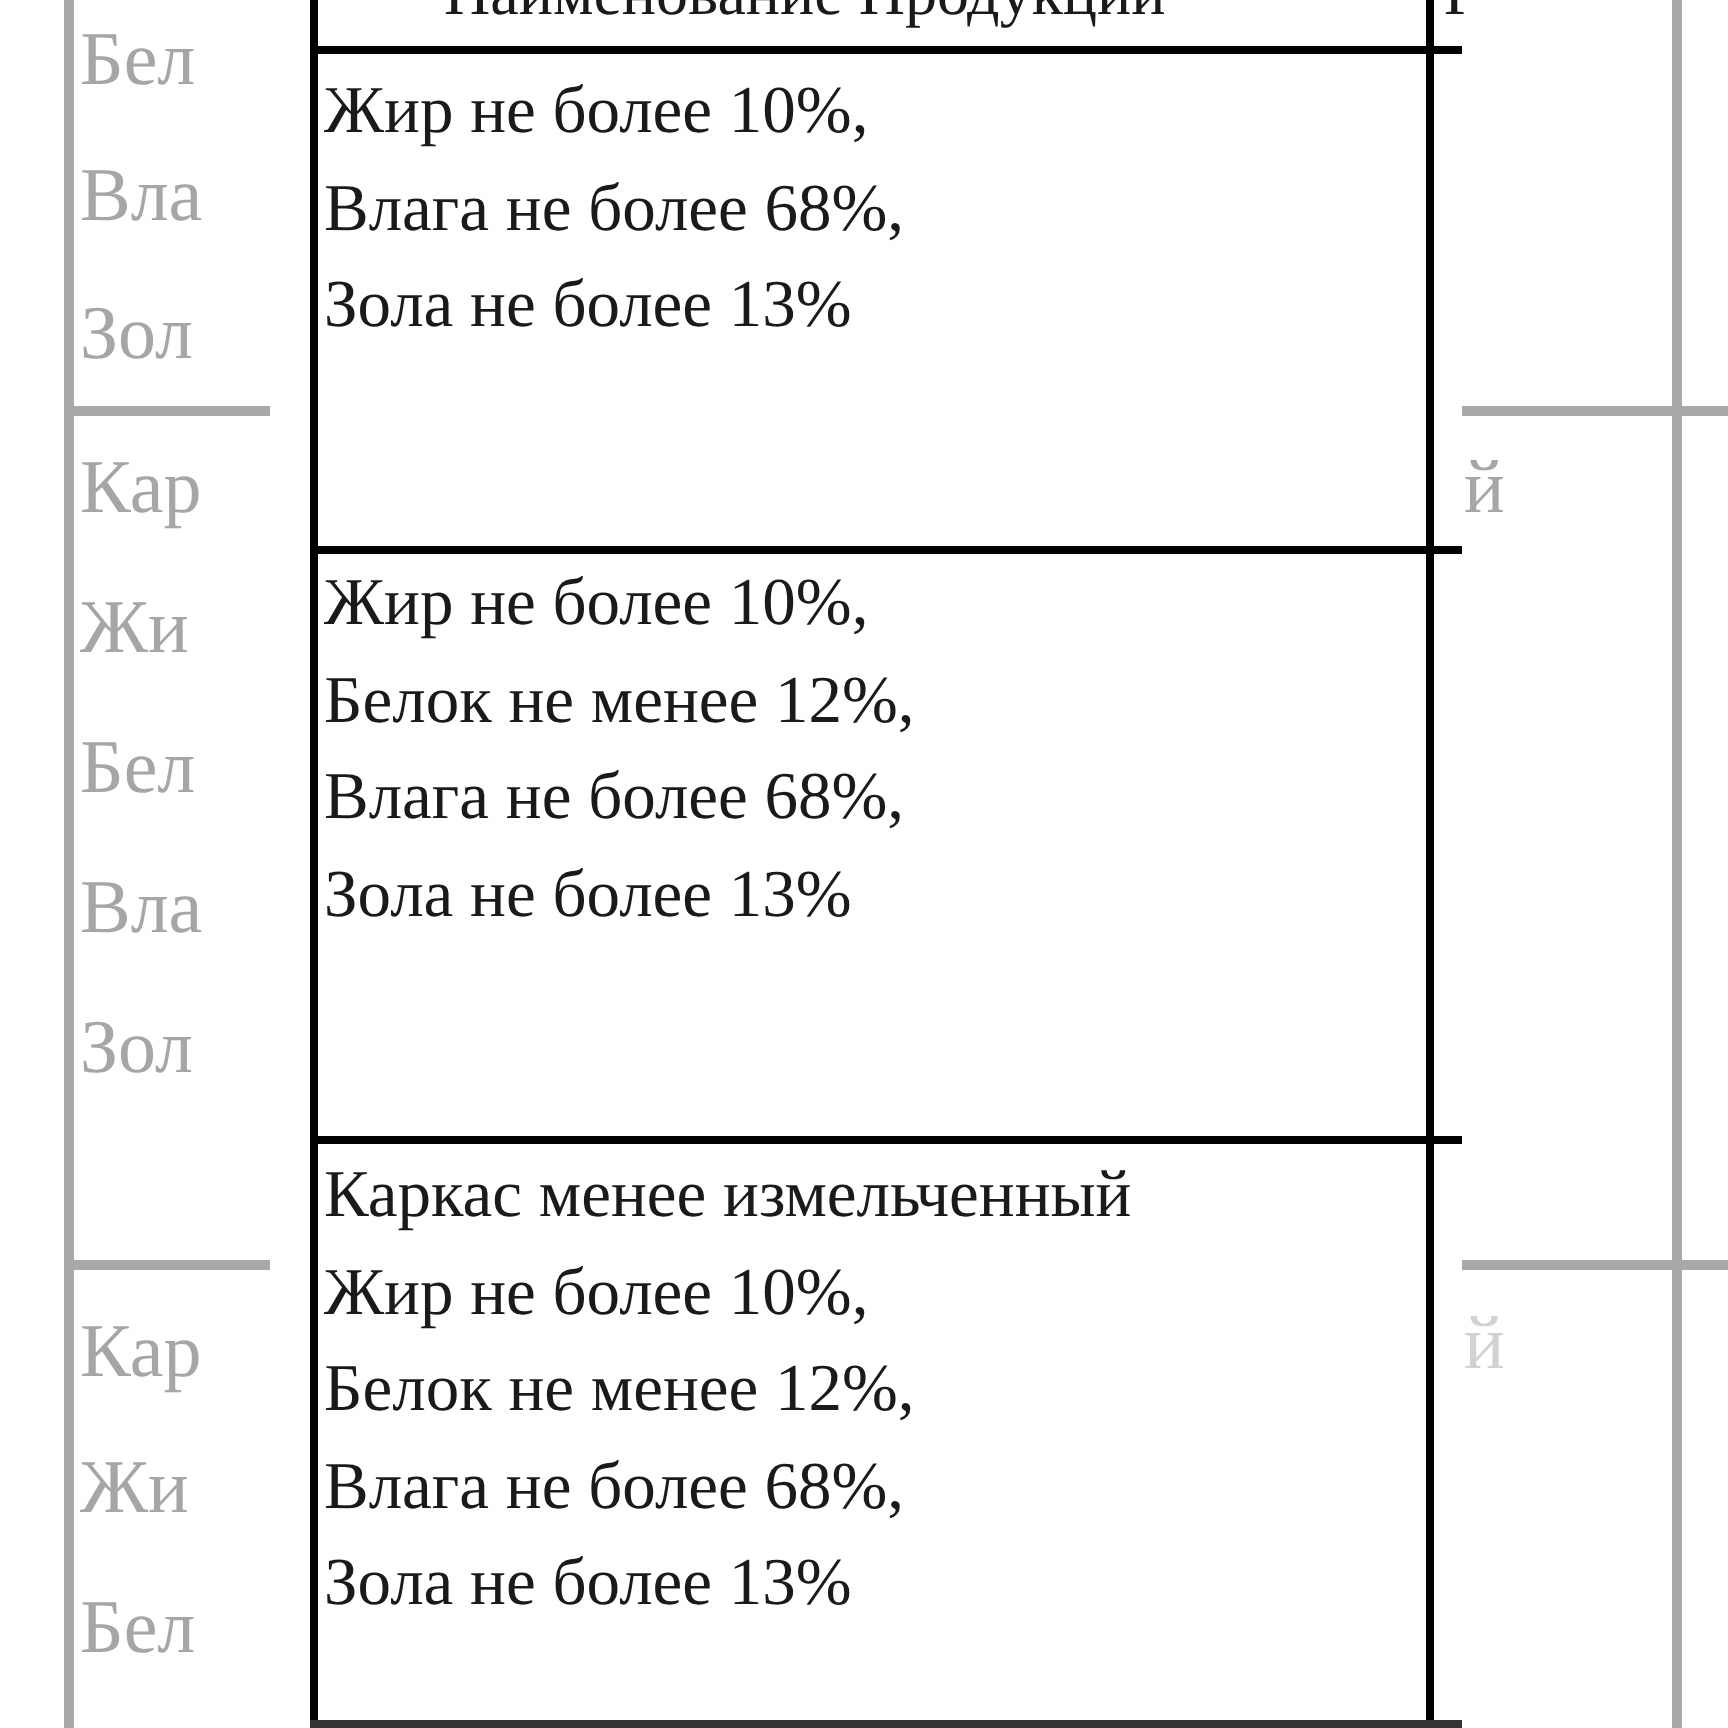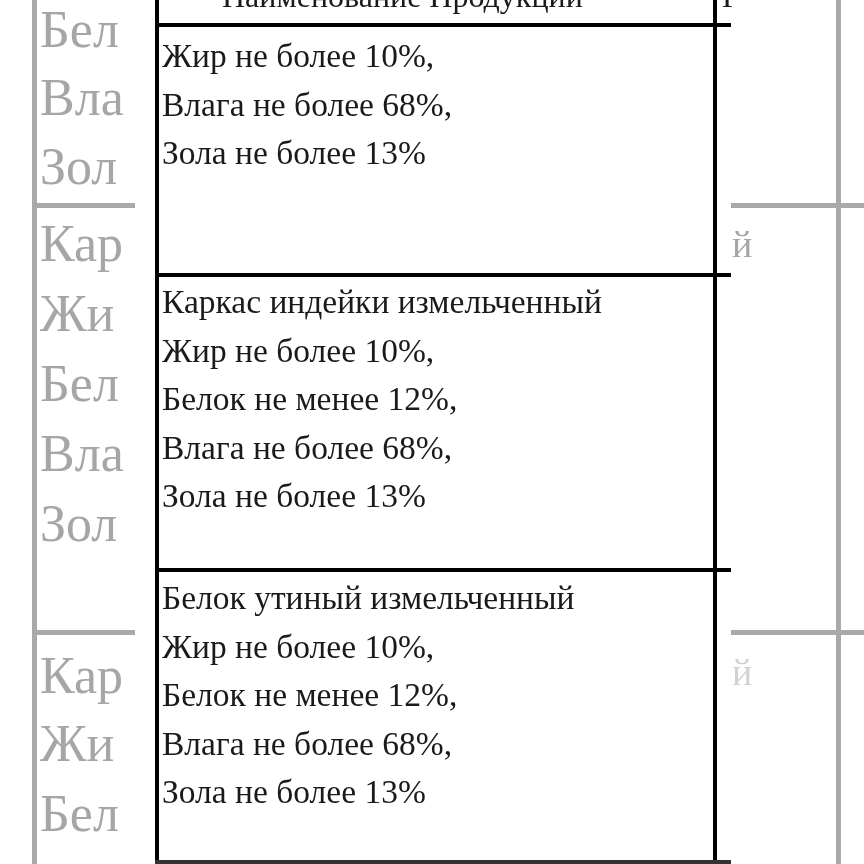--- a/index.html
+++ b/index.html
@@ -1,21 +1,21 @@
 <!DOCTYPE html>
 <html><head>
   <meta charset="utf-8">
   <style>
     html, body { margin:0; padding:0; }
     body { width:864px; height:864px; background:#ffffff; position:relative; overflow:hidden;
       font-family: "Liberation Serif", "DejaVu Serif", serif; }
     .bg-layer { position:absolute; inset:0; }
     .gline-v { position:absolute; background:#a9a9a9; width:5px; }
     .gline-h { position:absolute; background:#a9a9a9; height:5px; }
-    .ghost { position:absolute; color:#a6a6a6; font-size:52px; line-height:48px; white-space:nowrap; }
+    .ghost { position:absolute; color:#a6a6a6; font-size:38px; line-height:48px; white-space:nowrap; }
     .fg-panel { position:absolute; left:135px; top:0; width:596px; height:864px; background:#ffffff; }
     .bline-v { position:absolute; background:#000; width:4px; }
     .bline-h { position:absolute; background:#000; height:4px; }
     .header-text { position:absolute; left:222px; top:-22px; font-size:32px; color:#1a1a1a; white-space:nowrap; }
     .header-cut { position:absolute; left:722px; top:-22px; font-size:32px; color:#1a1a1a; }
     .cell { position:absolute; left:162px; color:#1a1a1a; font-size:33.5px; line-height:48.5px; }
     .cell div { white-space:nowrap; }
     .ghost-right { position:absolute; color:#a6a6a6; font-size:38px; }
   </style>
 </head>
@@ -60,27 +60,26 @@
   <div class="header-text">Наименование Продукции</div>
   <div class="header-cut">Г</div>
 
   <div class="cell" style="top:32px;">
     <div>Жир не более 10%,</div>
     <div>Влага не более 68%,</div>
     <div>Зола не более 13%</div>
   </div>
 
   <div class="cell" style="top:278px;">
-    <div>Каркас индейки измельченный</div>
     <div>Жир не более 10%,</div>
     <div>Белок не менее 12%,</div>
     <div>Влага не более 68%,</div>
     <div>Зола не более 13%</div>
   </div>
 
   <div class="cell" style="top:574px;">
-    <div>Белок утиный измельченный</div>
+    <div>Каркас менее измельченный</div>
     <div>Жир не более 10%,</div>
     <div>Белок не менее 12%,</div>
     <div>Влага не более 68%,</div>
     <div>Зола не более 13%</div>
   </div>
 </div>
 
 </body></html>

